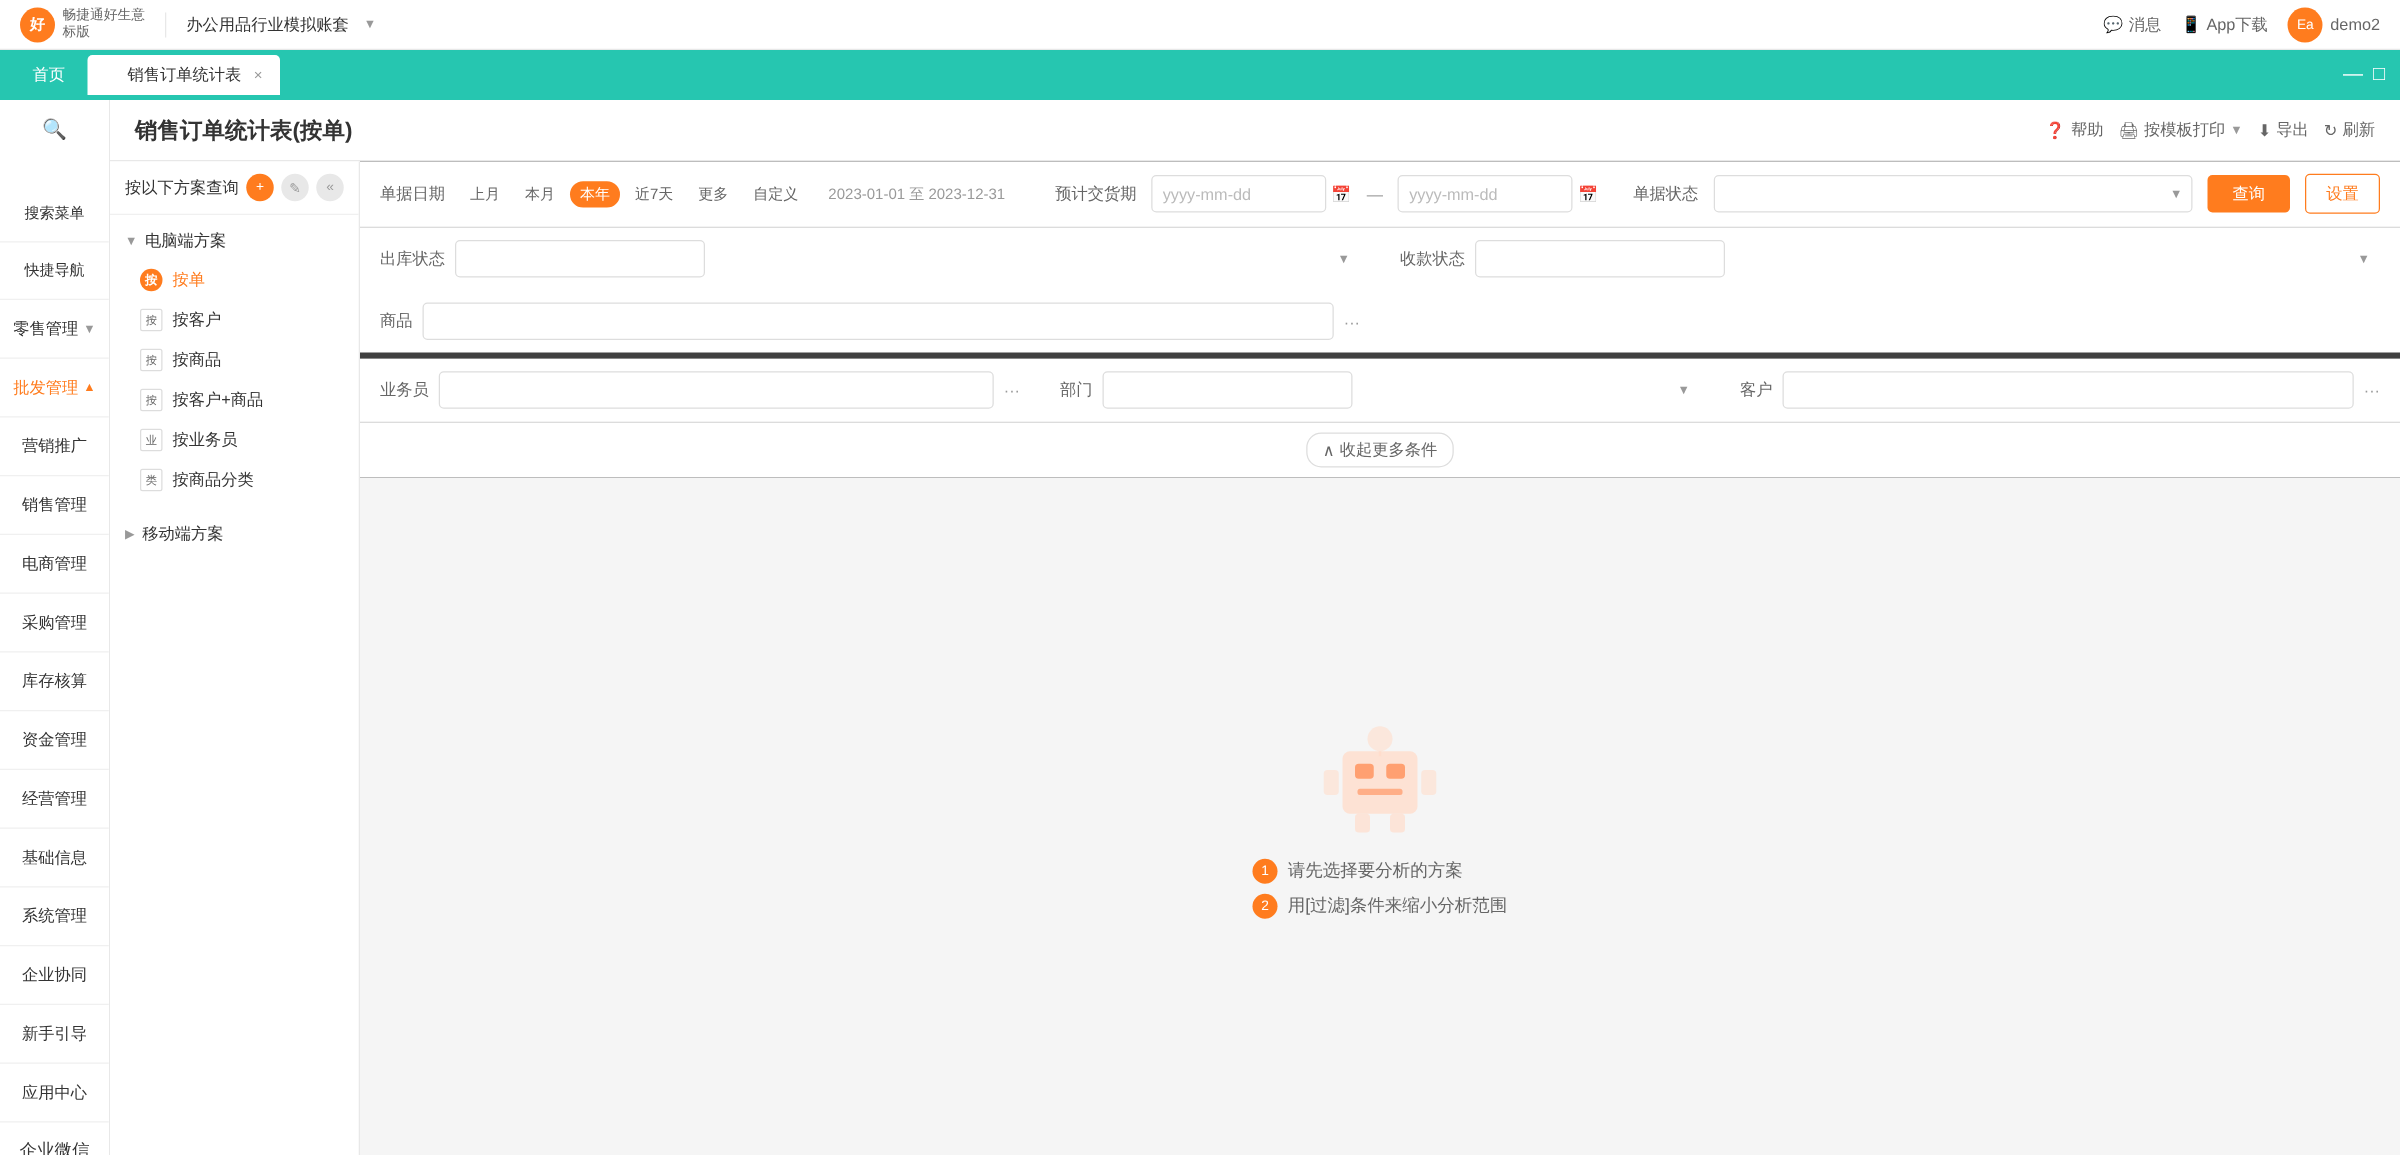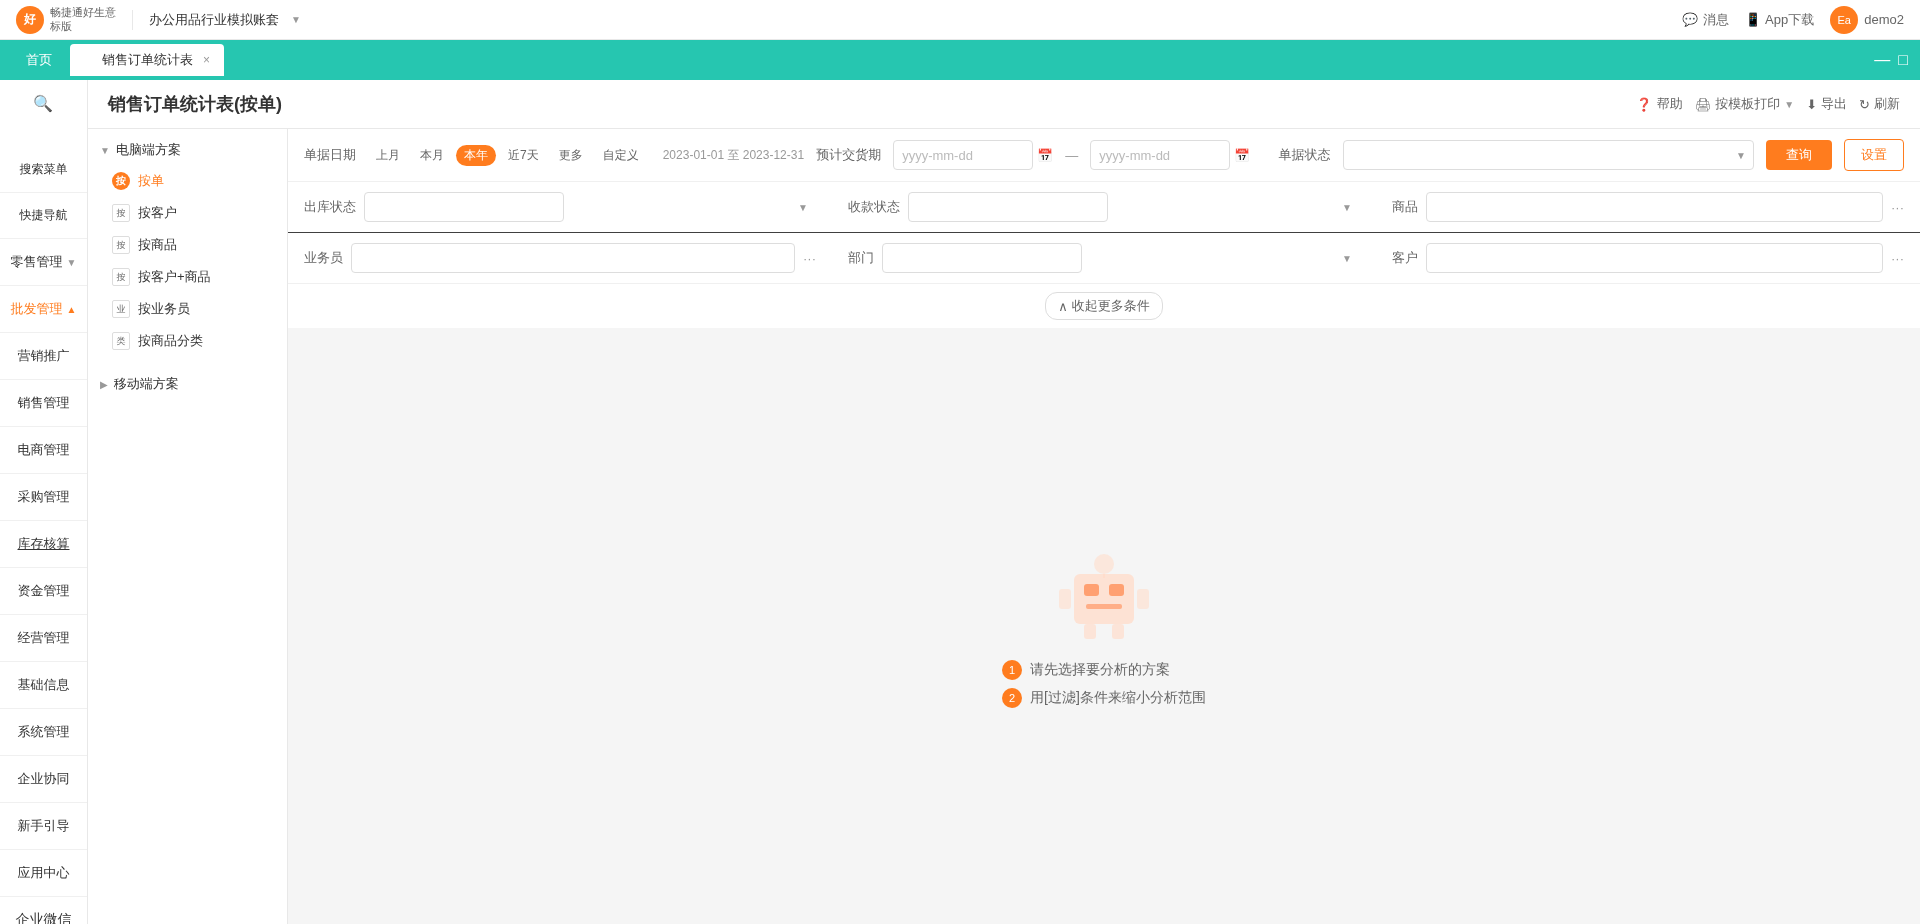--- a/index.html
+++ b/index.html
@@ -179,21 +179,21 @@
       <div class="sidebar-divider"></div>
       <div class="sidebar-menu-item">
         <div style="font-size:13px;">电商管理</div>
       </div>
       <div class="sidebar-divider"></div>
       <div class="sidebar-menu-item">
         <div style="font-size:13px;">采购管理</div>
       </div>
       <div class="sidebar-divider"></div>
       <div class="sidebar-menu-item">
-        <div style="font-size:13px;text-decoration:underline;">库存核算</div>
+        <div style="font-size:13px;">库存核算</div>
       </div>
       <div class="sidebar-divider"></div>
       <div class="sidebar-menu-item">
         <div style="font-size:13px;">资金管理</div>
       </div>
       <div class="sidebar-divider"></div>
       <div class="sidebar-menu-item">
         <div style="font-size:13px;">经营管理</div>
       </div>
       <div class="sidebar-divider"></div>
@@ -248,20 +248,28 @@
         <div class="page-action-btn">
           <span>↻</span>
           <span>刷新</span>
         </div>
       </div>
     </div>
 
     <div class="inner-layout">
 
       <div class="left-panel">
+        <div class="left-panel-header">
+          <span class="left-panel-title">按以下方案查询</span>
+          <div class="left-panel-icons">
+            <div class="panel-icon-btn">+</div>
+            <div class="panel-icon-btn gray">✎</div>
+            <div class="panel-icon-btn gray">«</div>
+          </div>
+        </div>
         <div class="scheme-group">
           <div class="scheme-group-label">
             <span style="font-size:10px;color:#999;">▼</span>
             <span>电脑端方案</span>
           </div>
 
           <div class="scheme-item active">
             <div class="scheme-icon">按</div>
             <span>按单</span>
           </div>
@@ -304,21 +312,21 @@
             <div class="date-pills">
               <span class="date-pill">上月</span>
               <span class="date-pill">本月</span>
               <span class="date-pill active">本年</span>
               <span class="date-pill">近7天</span>
               <span class="date-pill">更多</span>
               <span class="date-pill">自定义</span>
             </div>
             <span class="date-range" style="font-size:12px;color:#999;">2023-01-01 至 2023-12-31</span>
 
-            <span class="filter-cell-label" style="margin-left:0;">预计交货期</span>
+            <span class="filter-cell-label" style="margin-left:28px;">预计交货期</span>
             <div class="date-input-group">
               <input type="text" class="date-input" placeholder="yyyy-mm-dd" style="">
               <span class="cal-icon">📅</span>
             </div>
             <span class="dash">—</span>
             <div class="date-input-group">
               <input type="text" class="date-input" placeholder="yyyy-mm-dd" style="">
               <span class="cal-icon">📅</span>
             </div>
 
@@ -326,21 +334,21 @@
             <div class="filter-select-wrap" style="flex:1;">
               <select class="select-input" style="width:100%;min-width:120px;">
               </select>
               <span class="arrow-down">▼</span>
             </div>
 
             <button class="btn-query">查询</button>
             <button class="btn-settings">设置</button>
           </div>
 
-          <div style="display:grid;grid-template-columns:1fr 1fr 1fr;background:#fff;border-bottom:1px solid #404040;">
+          <div style="display:grid;grid-template-columns:1fr 1fr;background:#fff;border-bottom:5px solid #404040;">
             <div class="filter-cell">
               <span class="filter-cell-label">出库状态</span>
               <div class="filter-cell-input filter-select-wrap">
                 <select class="select-input" style="width:200px;"></select>
                 <span class="arrow-down">▼</span>
               </div>
             </div>
             <div class="filter-cell">
               <span class="filter-cell-label">收款状态</span>
               <div class="filter-cell-input filter-select-wrap">

